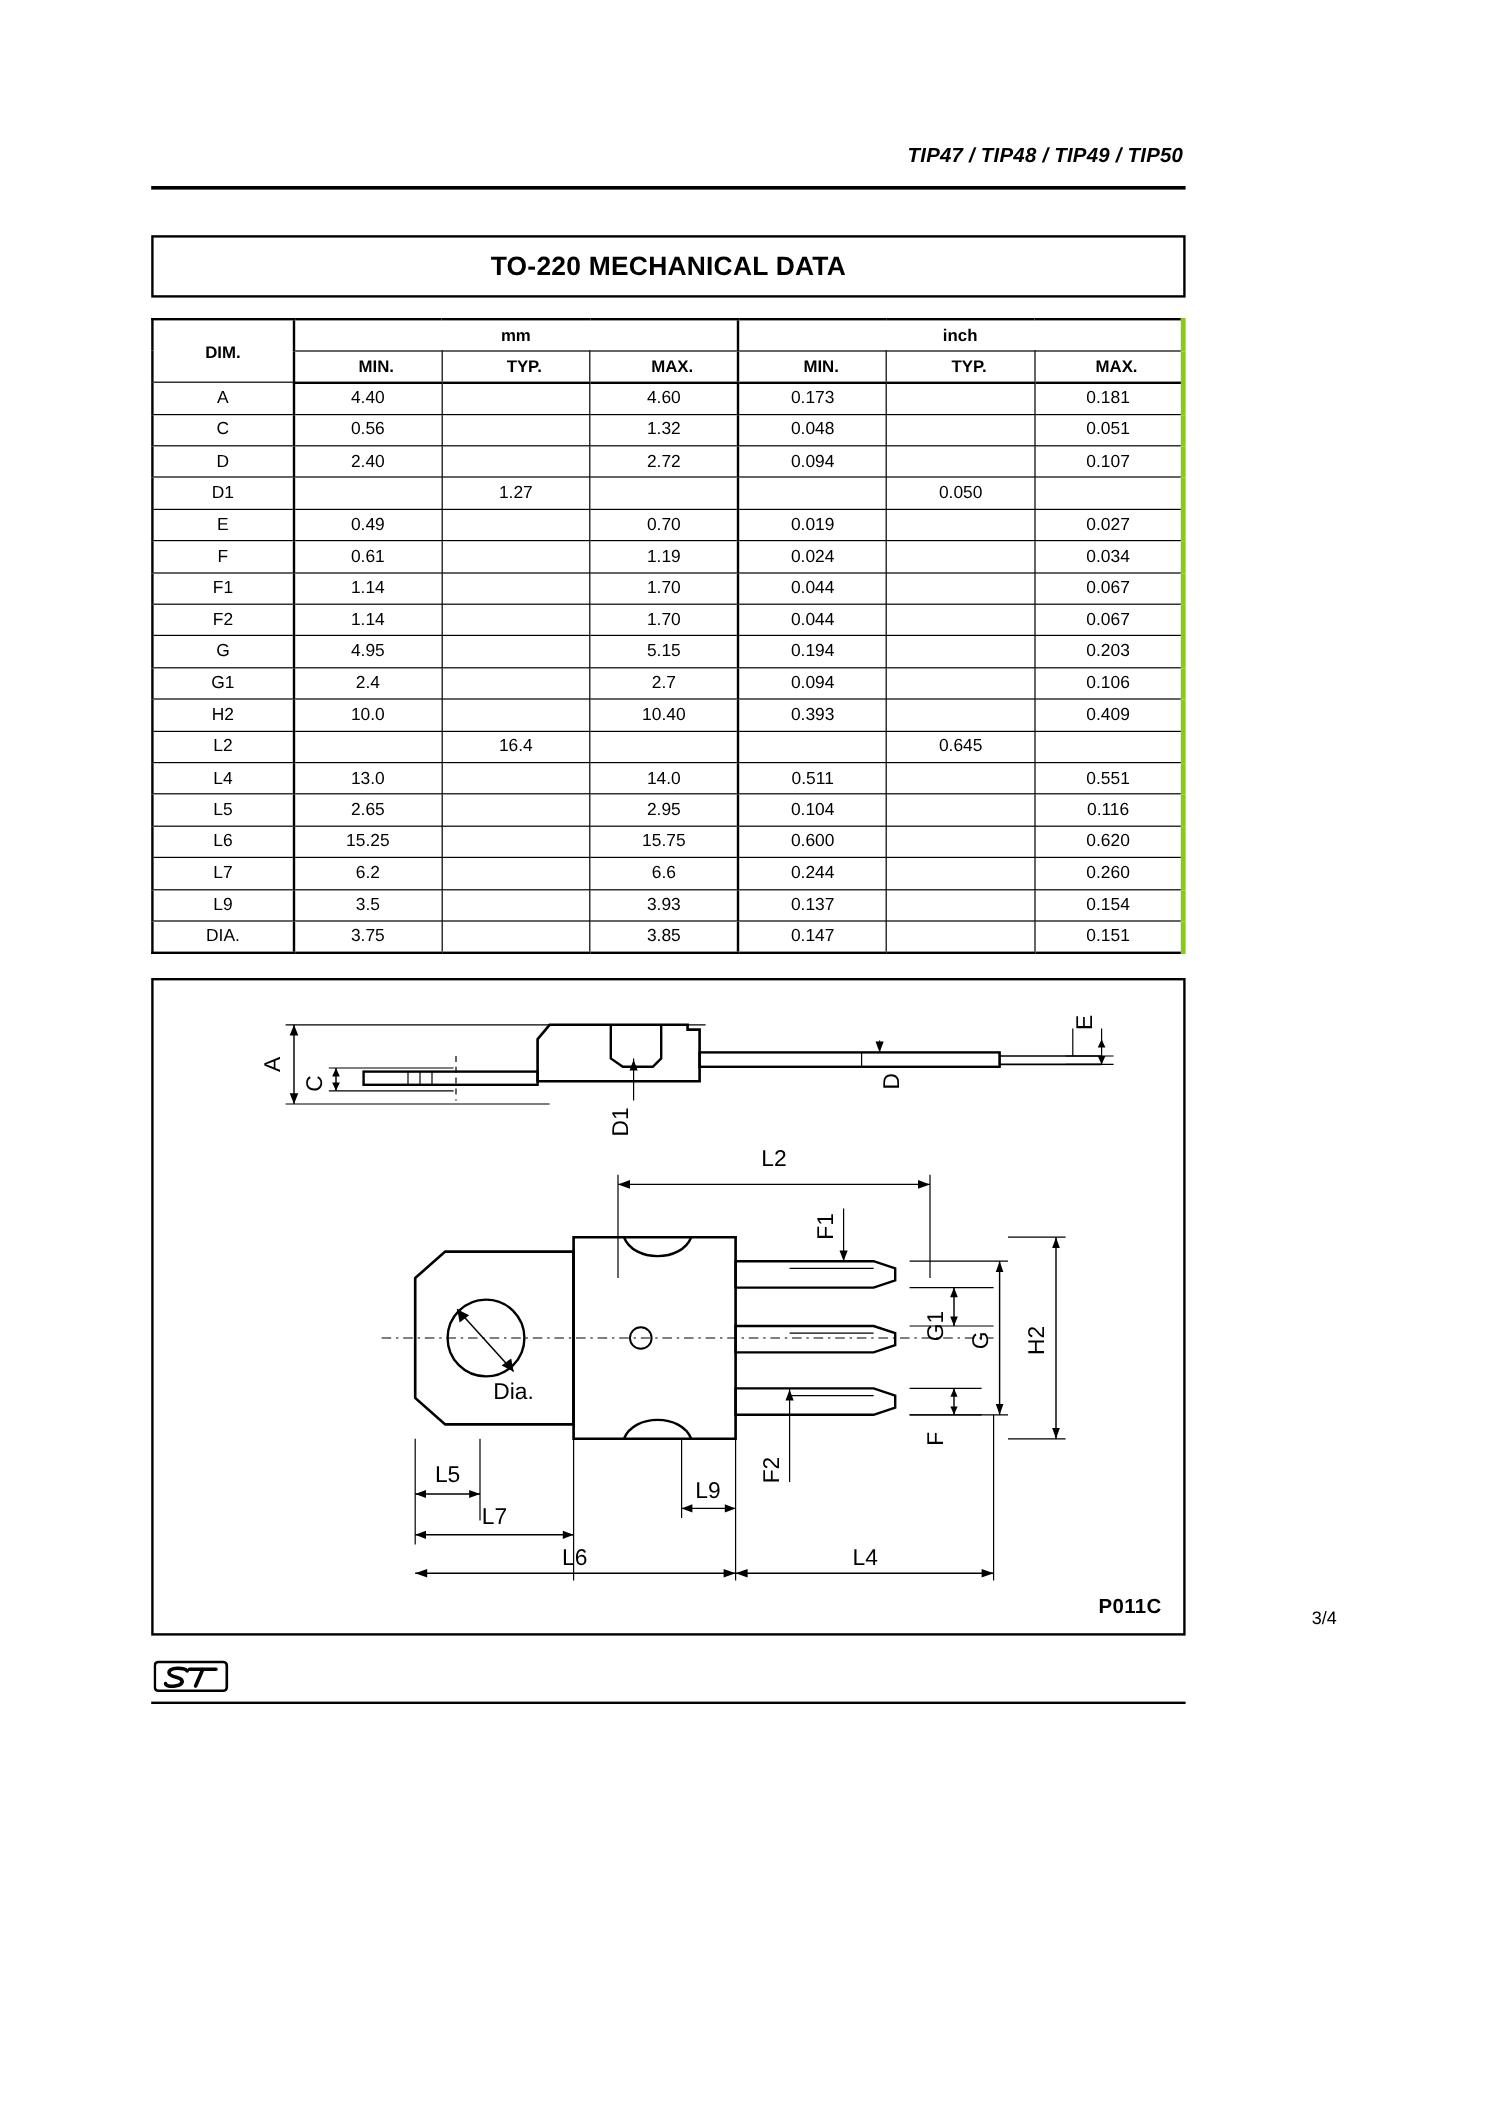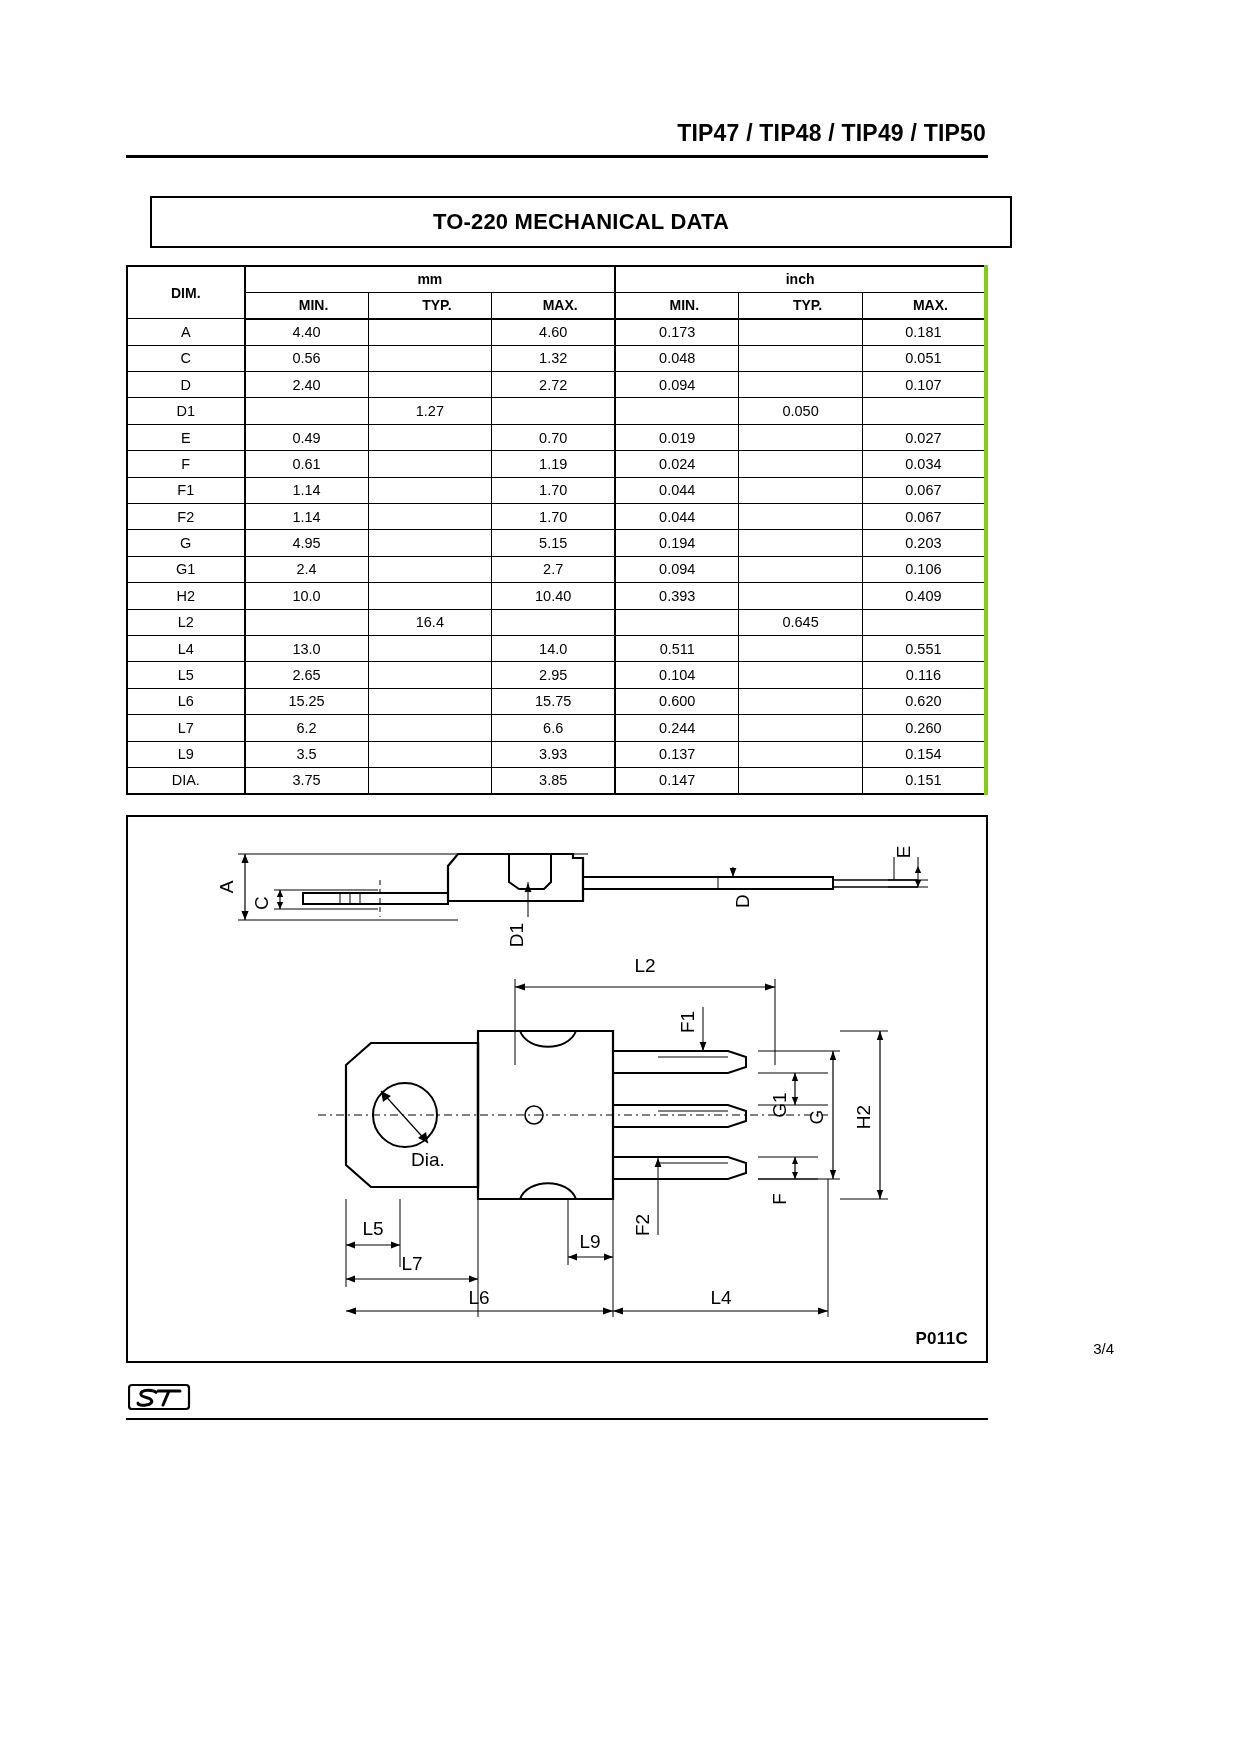--- a/index.html
+++ b/index.html
@@ -14,33 +14,34 @@
   }
 
   
   .page { position:absolute; left:0; top:0; width:1240px; height:1754px; }
 
   .hdr {
     position:absolute; left:126px; top:120px; width:860px; height:44px;
   }
   .hdr-title {
     position:absolute; right:0; top:0;
-    font-size:23px; font-weight:bold; letter-spacing:0.2px;
+    font-size:17px; font-weight:bold; letter-spacing:0.2px;
     white-space:nowrap;
+    font-style:italic;
   }
   .hdr-rule {
     position:absolute; left:126px; top:155px; width:862px; height:3px;
     background:#000;
   }
 
   
   .titlebox {
     position:absolute; left:126px; top:196px; width:862px; height:52px;
     border:2px solid #000;
-    display:flex; align-items:center; justify-content:center;margin-left:24px;
+    display:flex; align-items:center; justify-content:center;
   }
   .titlebox-text { font-size:22px; font-weight:bold; letter-spacing:0.2px; }
 
   
   .tbl {
     position:absolute; left:126px; top:265px; width:862px;
     border-collapse:collapse;
     font-size:14.5px;
     border-radius:18px;
   }

